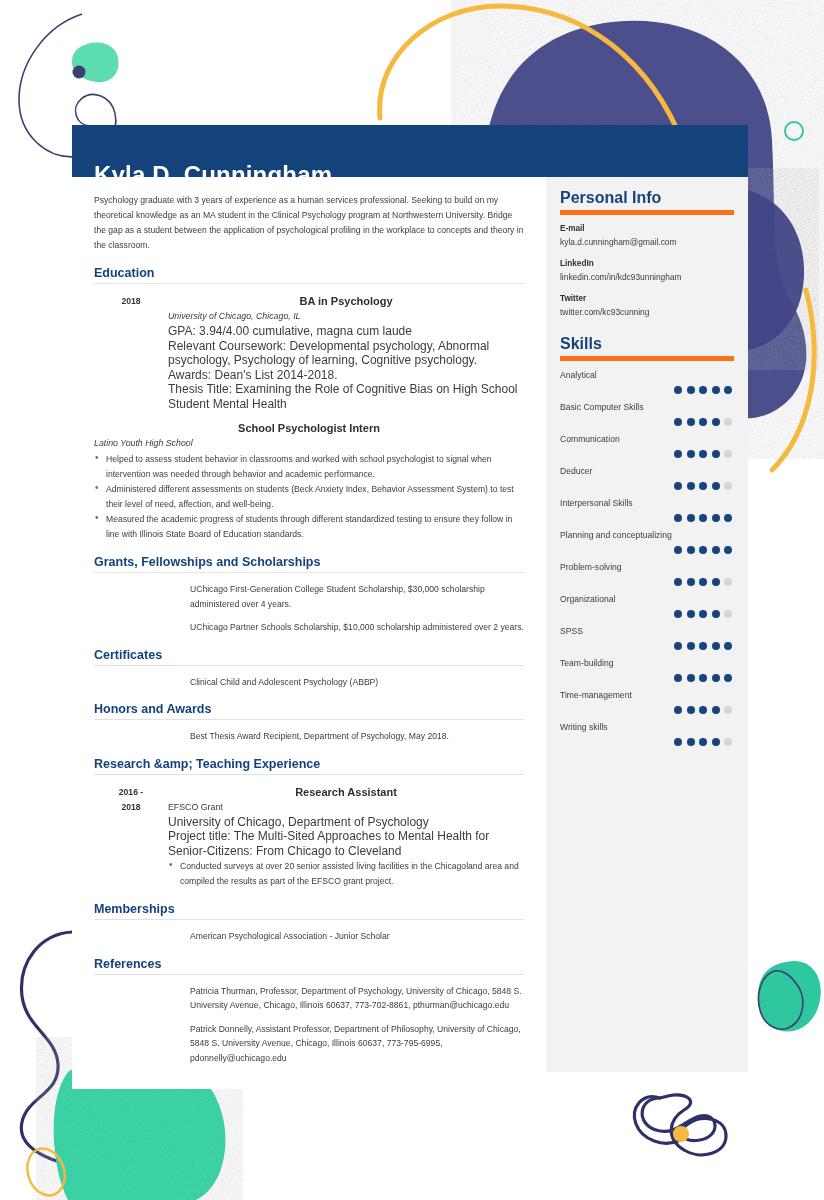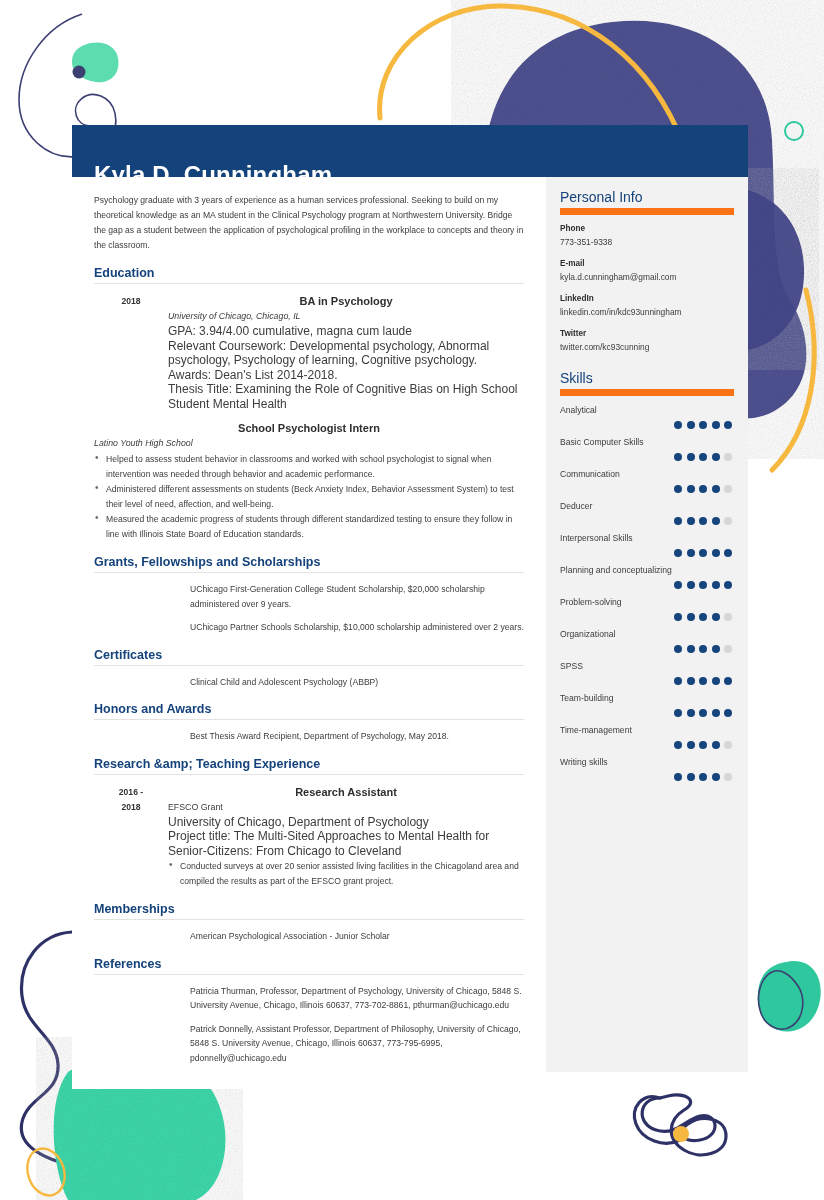--- a/index.html
+++ b/index.html
@@ -55,22 +55,22 @@
   .entry .org{ font-size:8.8px; font-style:italic; color:#3c3c3c; line-height:15px; }
   .entry .org.plain{ font-style:normal; }
   .entry .line{ font-size:12px; color:#3c3c3c; line-height:14.5px; }
   .entry ul{ list-style:none; margin-top:1px; }
   .entry ul li{ font-size:8.6px; color:#3c3c3c; line-height:14.5px; padding-left:12px; position:relative; margin-bottom:1px; }
   .entry ul li:before{ content:"\2022"; position:absolute; left:1px; top:-1px; color:#6b6b6b; font-size:10px; }
   .para{ margin:9px 0 0 96px; font-size:8.6px; color:#3c3c3c; line-height:14.5px; }
 
   
   h3.side-sec{
-    color:#14427a; font-size:14px; font-weight:normal;
-    padding-bottom:3px; border-bottom:7px solid #f97316;
+    color:#14427a; font-size:16px; font-weight:bold;
+    padding-bottom:3px; border-bottom:5px solid #f97316;
     margin-bottom:7px;
   }
   h3.side-sec.skills-h{ margin-top:16px; }
   .pi-item{ margin-bottom:8px; }
   .pi-label{ font-size:8.2px; font-weight:bold; color:#2e2e2e; line-height:13px; }
   .pi-value{ font-size:8.4px; color:#3c3c3c; line-height:14px; word-break:break-word; }
 
   .skill{ margin-bottom:6px; }
   .skill-name{ font-size:8.6px; color:#3c3c3c; line-height:15px; }
   .dots{ display:flex; justify-content:flex-end; gap:4.5px; margin-top:3px; padding-right:2px; }
@@ -166,21 +166,21 @@
           <div class="org">Latino Youth High School</div>
           <ul>
             <li>Helped to assess student behavior in classrooms and worked with school psychologist to signal when intervention was needed through behavior and academic performance.</li>
             <li>Administered different assessments on students (Beck Anxiety Index, Behavior Assessment System) to test their level of need, affection, and well-being.</li>
             <li>Measured the academic progress of students through different standardized testing to ensure they follow in line with Illinois State Board of Education standards.</li>
           </ul>
         </div>
       </div>
 
       <h2 class="sec">Grants, Fellowships and Scholarships</h2>
-      <p class="para">UChicago First-Generation College Student Scholarship, $20,000 scholarship administered over 9 years.</p>
+      <p class="para">UChicago First-Generation College Student Scholarship, $30,000 scholarship administered over 4 years.</p>
       <p class="para">UChicago Partner Schools Scholarship, $10,000 scholarship administered over 2 years.</p>
 
       <h2 class="sec">Certificates</h2>
       <p class="para">Clinical Child and Adolescent Psychology (ABBP)</p>
 
       <h2 class="sec">Honors and Awards</h2>
       <p class="para">Best Thesis Award Recipient, Department of Psychology, May 2018.</p>
 
       <h2 class="sec">Research &amp;amp; Teaching Experience</h2>
       <div class="entry">
@@ -203,24 +203,20 @@
       <p class="para">Patricia Thurman, Professor, Department of Psychology, University of Chicago, 5848 S. University Avenue, Chicago, Illinois 60637,  773-702-8861, pthurman@uchicago.edu</p>
       <p class="para">Patrick Donnelly, Assistant Professor, Department of Philosophy, University of Chicago,  5848 S. University Avenue, Chicago, Illinois 60637,  773-795-6995, pdonnelly@uchicago.edu</p>
 
     </div>
 
     <div class="side-col">
 
       <h3 class="side-sec">Personal Info</h3>
       <div id="pi-list">
           <div class="pi-item">
-            <div class="pi-label">Phone</div>
-            <div class="pi-value">773-351-9338</div>
-          </div>
-          <div class="pi-item">
             <div class="pi-label">E-mail</div>
             <div class="pi-value">kyla.d.cunningham@gmail.com</div>
           </div>
           <div class="pi-item">
             <div class="pi-label">LinkedIn</div>
             <div class="pi-value">linkedin.com/in/kdc93unningham</div>
           </div>
           <div class="pi-item">
             <div class="pi-label">Twitter</div>
             <div class="pi-value">twitter.com/kc93cunning</div>

